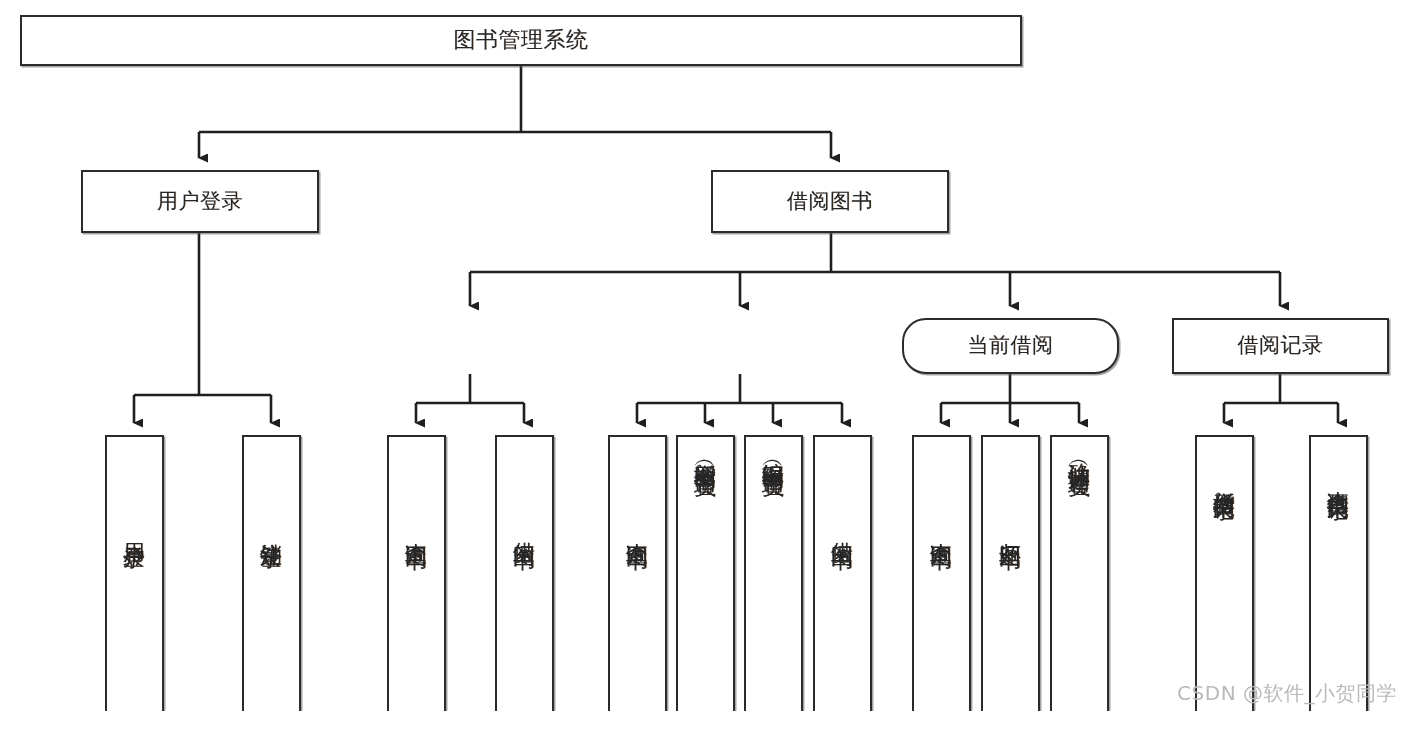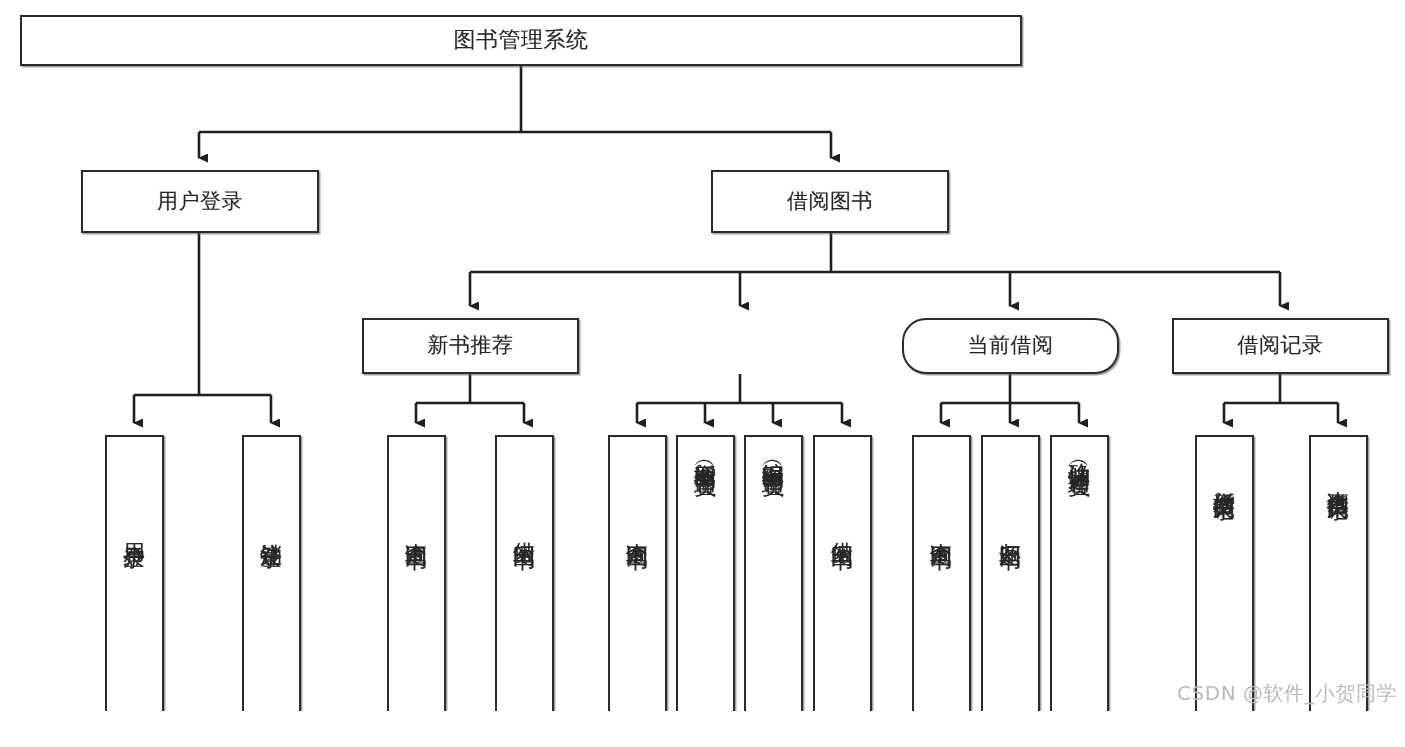--- a/index.html
+++ b/index.html
@@ -148,23 +148,20 @@
     <span class="lbl">图书管理系统</span>
   </div>
 
   <div class="node lvl2" id="node-user-login">
     <span class="lbl">用户登录</span>
   </div>
   <div class="node lvl2" id="node-book-manage">
     <span class="lbl">借阅图书</span>
   </div>
 
-  <div class="node lvl3" id="node-new-book">
-    <span class="lbl">新书推荐</span>
-  </div>
   <div class="node lvl3" id="node-current">
     <span class="lbl">当前借阅</span>
   </div>
   <div class="node lvl3" id="node-record">
     <span class="lbl">借阅记录</span>
   </div>
 
   <div class="node leaf short" style="left:105px;">
     <span class="lbl">用户登录</span>
   </div>

